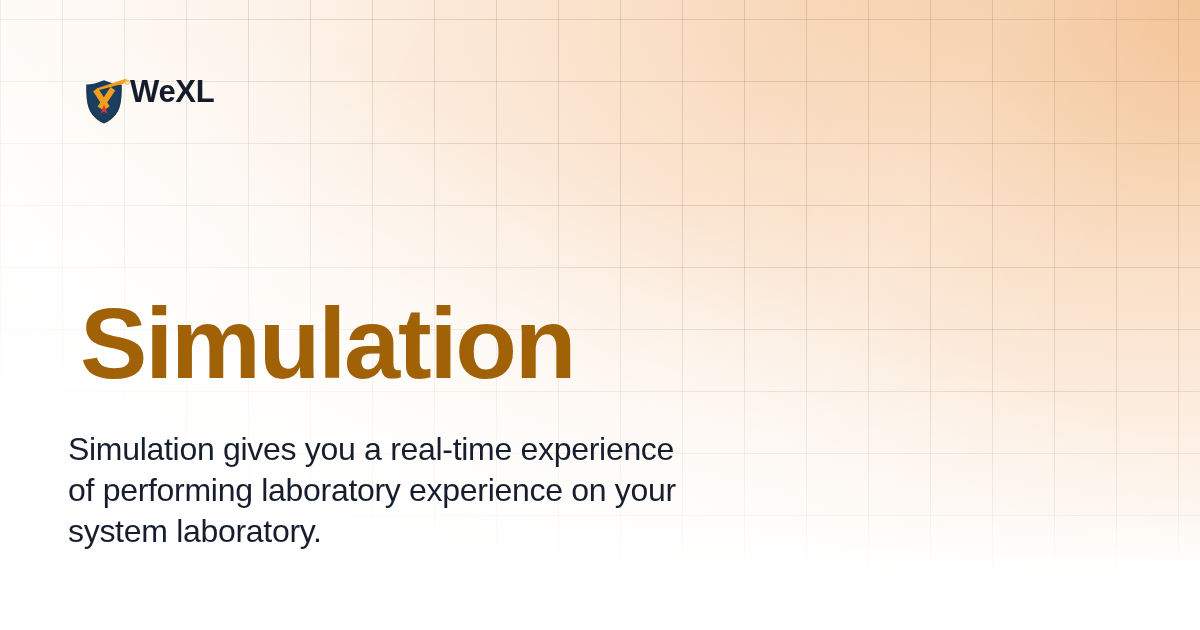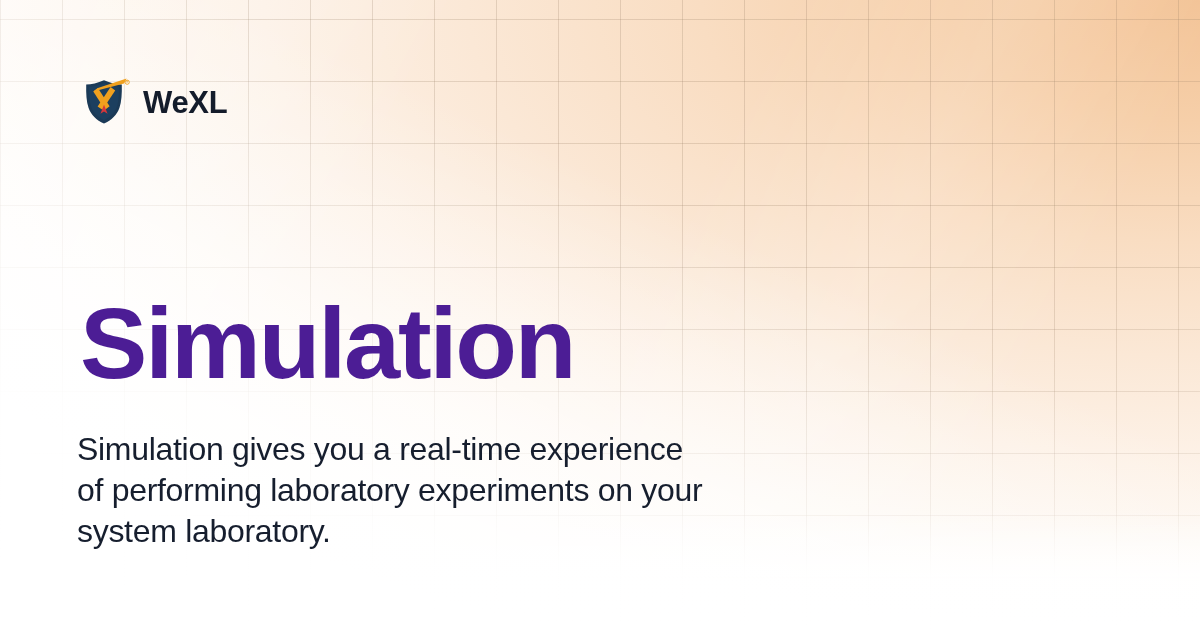--- a/index.html
+++ b/index.html
@@ -91,22 +91,20 @@
   .content {
     position: absolute;
     inset: 0;
   }
 
   .brand {
     position: absolute;
     left: 78px;
     top: 76px;
     display: flex;
-    align-items: center;
-    gap: 13px;
     height: 52px;
   }
   .brand-mark {
     width: 52px;
     height: 52px;
     display: block;
     flex: 0 0 52px;
   }
   .brand-name {
     font-size: 31px;
@@ -119,27 +117,27 @@
 
   .headline {
     position: absolute;
     left: 80px;
     top: 293px;
     margin: 0;
     font-size: 101px;
     font-weight: bold;
     letter-spacing: -2.2px;
     line-height: 1;
-    color: #4c1d95;
+    color: #a16207;
     white-space: nowrap;
   }
 
   .subcopy {
     position: absolute;
-    left: 77px;
+    left: 68px;
     top: 429px;
     margin: 0;
     width: 820px;
     font-size: 32px;
     font-weight: normal;
     line-height: 41px;
     letter-spacing: -0.3px;
     color: #161e2e;
   }
   .subcopy .ln { display: block; white-space: nowrap; }
@@ -175,18 +173,18 @@
         <circle cx="49.2" cy="6.2" r="2.1" fill="none" stroke="#f0a01e" stroke-width="0.9"></circle>
         <text x="49.2" y="7.1" font-size="2.8" fill="#f0a01e" text-anchor="middle" font-family="Liberation Sans, sans-serif">R</text>
       </svg>
       <span class="brand-name">WeXL</span>
     </div>
 
     <h1 class="headline">Simulation</h1>
 
     <p class="subcopy">
       <span class="ln">Simulation gives you a real-time experience</span>
-      <span class="ln">of performing laboratory experiments on your</span>
+      <span class="ln">of performing laboratory experience on your</span>
       <span class="ln">system laboratory.</span>
     </p>
 
   </div>
 </div>
 
 </body></html>

